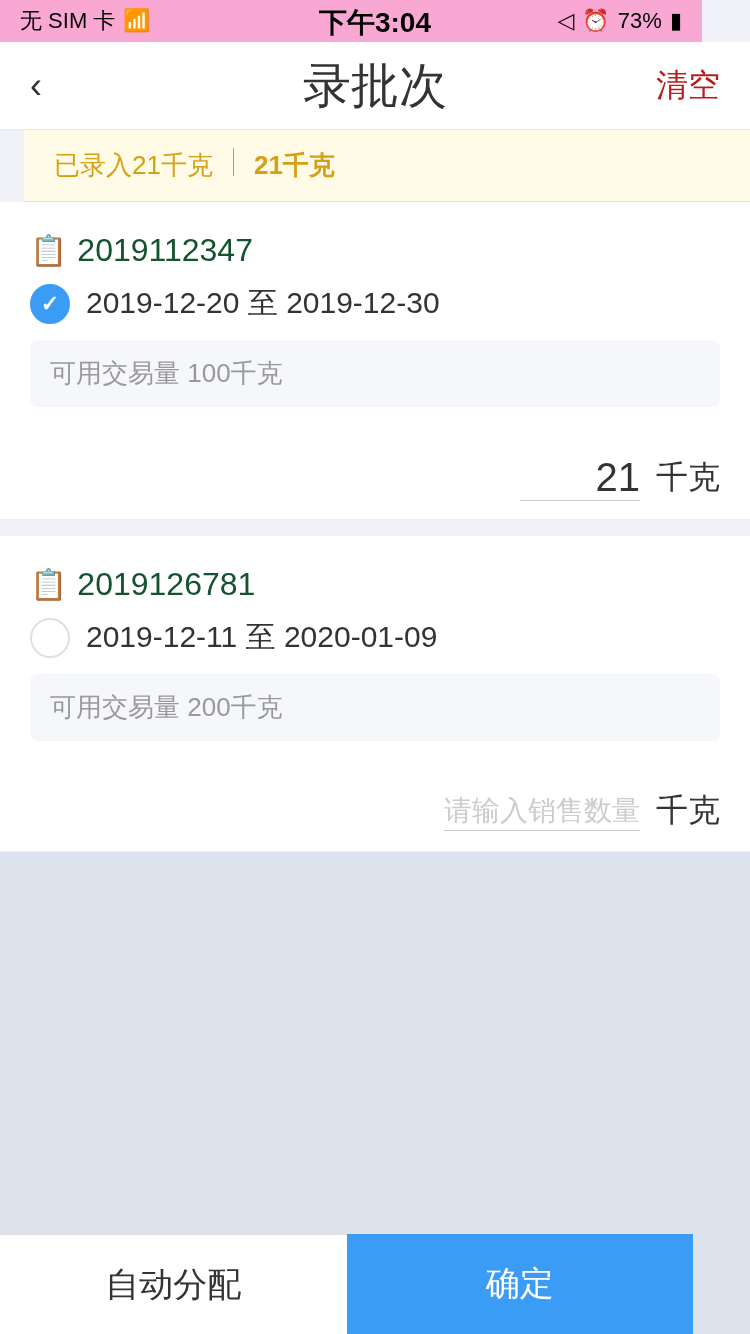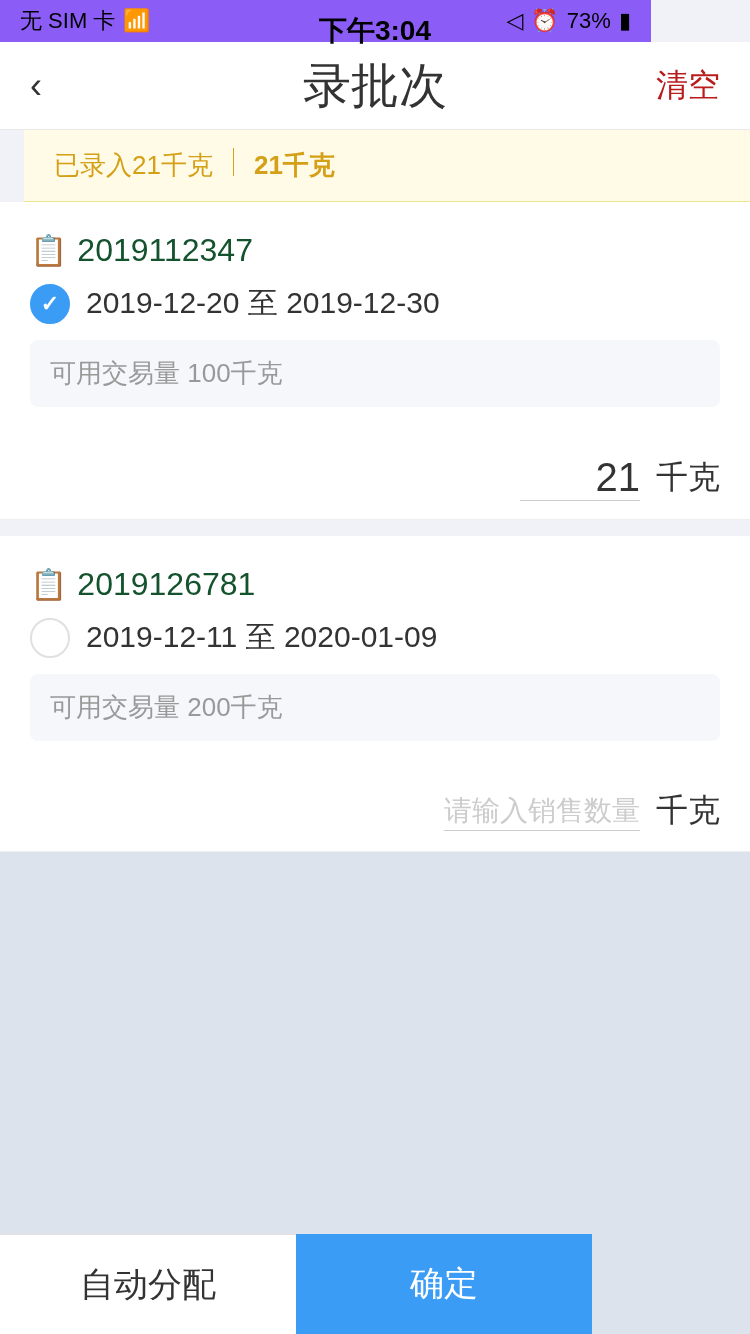--- a/index.html
+++ b/index.html
@@ -8,44 +8,44 @@
       width: 750px;
       min-height: 1334px;
       font-family: -apple-system, "PingFang SC", "Helvetica Neue", Arial, sans-serif;
       background: #f0f2f7;
       position: relative;
       overflow-x: hidden;
     }
 
     
     .status-bar {
-      width: 651px;
+      width: 702px;
       height: 42px;
-      background: #8b5cf6;
+      background: #f9a8d4;
       display: flex;
       align-items: center;
       justify-content: space-between;
       padding: 0 20px;
       font-size: 24px;
     }
     .status-left {
       display: flex;
       align-items: center;
       gap: 8px;
       font-size: 22px;
       color: #000;
     }
     .status-center {
       font-size: 28px;
       font-weight: 600;
       color: #000;
       position: absolute;
       left: 50%;
       transform: translateX(-50%);
-      top: 12px;
+      top: 4px;
     }
     .status-right {
       display: flex;
       align-items: center;
       gap: 8px;
       font-size: 22px;
       color: #000;
     }
 
     
@@ -225,21 +225,21 @@
     .section-divider {
       height: 16px;
       background: #f0f2f7;
     }
 
     
     .bottom-buttons {
       position: fixed;
       bottom: 0;
       left: 0;
-      width: 592px;
+      width: 693px;
       height: 100px;
       display: flex;
     }
     .btn-auto {
       flex: 1;
       background: #fff;
       border: none;
       font-size: 34px;
       color: #333;
       cursor: pointer;

